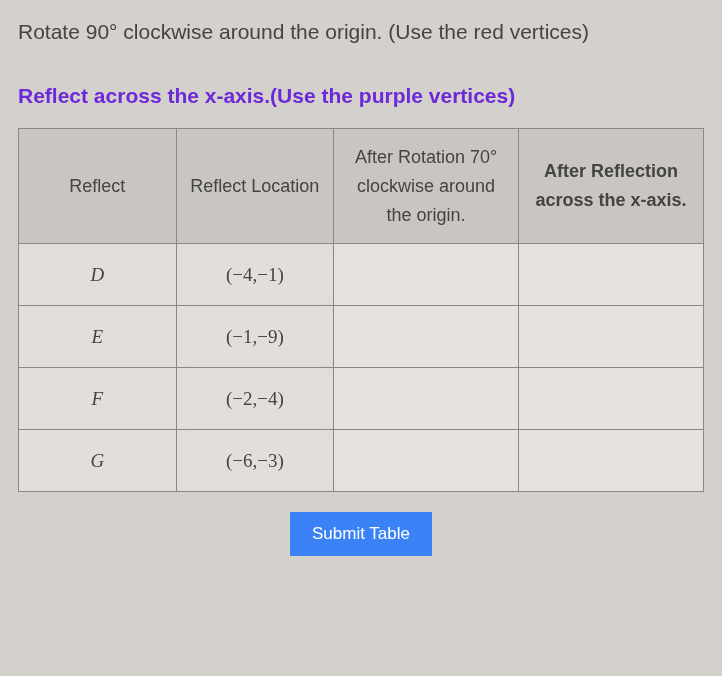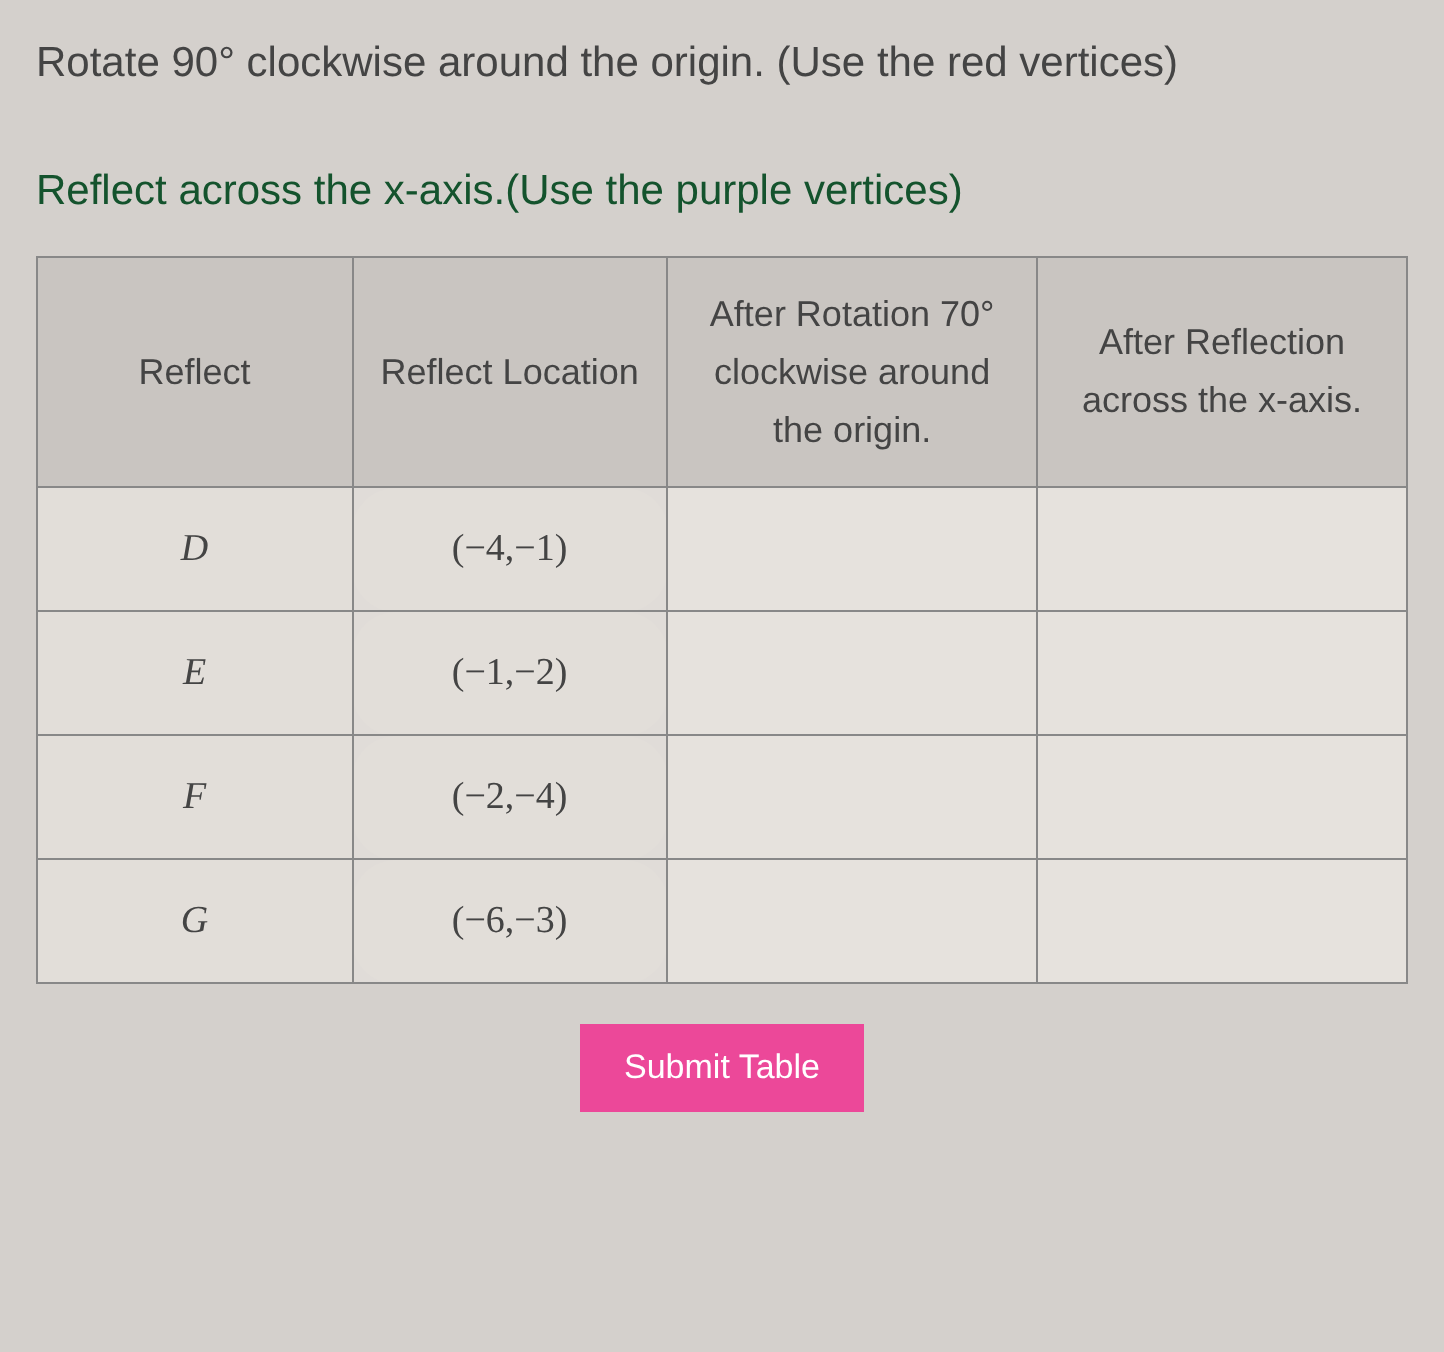--- a/index.html
+++ b/index.html
@@ -16,23 +16,23 @@
       color: #444;
     }
     .instruction {
       font-size: 21px;
       color: #444;
       margin-bottom: 40px;
       font-weight: 500;
     }
     .instruction2 {
       font-size: 21px;
-      color: #14532d;
+      color: #6d28d9;
       margin-bottom: 20px;
-      font-weight: 400;
+      font-weight: 700;
     }
     table {
       border-collapse: collapse;
       width: 100%;
       background: #e0dcd8;
     }
     th {
       background: #c9c5c1;
       border: 1px solid #888;
       padding: 14px 8px;
@@ -60,33 +60,33 @@
       border-radius: 22px;
     }
     td.empty-cell {
       background: #e6e2dd;
     }
     .submit-wrap {
       text-align: center;
       margin-top: 20px;
     }
     .submit-btn {
-      background: #ec4899;
+      background: #3b82f6;
       color: #fff;
       border: none;
       padding: 12px 22px;
       font-size: 17px;
       font-weight: 500;
       cursor: pointer;
       font-family: Arial, sans-serif;
     }
     .col1 { width: 23%; }
     .col2 { width: 23%; }
     .col3 { width: 27%; }
-    .col4 { width: 27%; }
+    .col4 { width: 27%; font-weight: bold; }
   </style>
 </head>
 <body>
 
 <p class="instruction">Rotate 90° clockwise around the origin. (Use the red vertices)</p>
 <p class="instruction2">Reflect across the x-axis.(Use the purple vertices)</p>
 
 <table>
   <thead>
     <tr>
@@ -98,21 +98,21 @@
   </thead>
   <tbody>
     <tr>
       <td class="vertex-cell">D</td>
       <td class="coord-cell">(−4,−1)</td>
       <td class="empty-cell"></td>
       <td class="empty-cell"></td>
     </tr>
     <tr>
       <td class="vertex-cell">E</td>
-      <td class="coord-cell">(−1,−2)</td>
+      <td class="coord-cell">(−1,−9)</td>
       <td class="empty-cell"></td>
       <td class="empty-cell"></td>
     </tr>
     <tr>
       <td class="vertex-cell">F</td>
       <td class="coord-cell">(−2,−4)</td>
       <td class="empty-cell"></td>
       <td class="empty-cell"></td>
     </tr>
     <tr>

